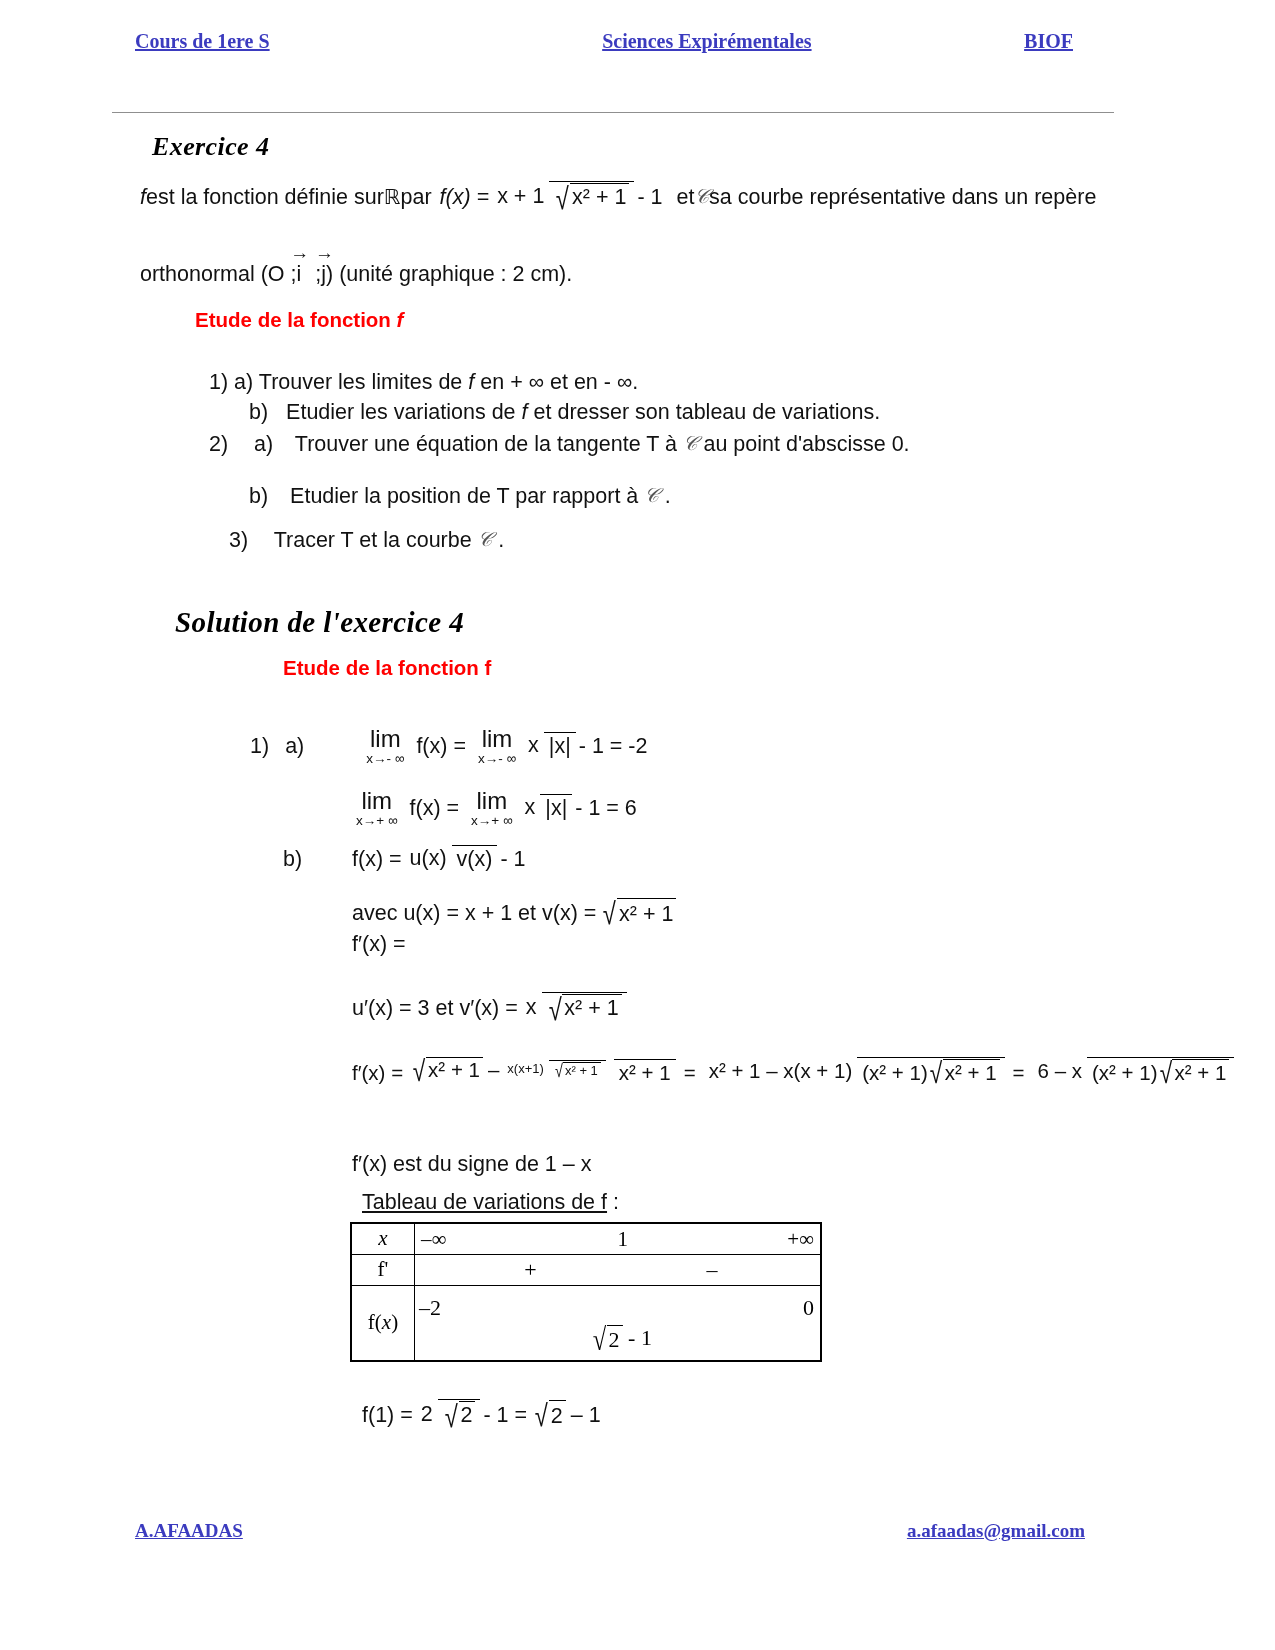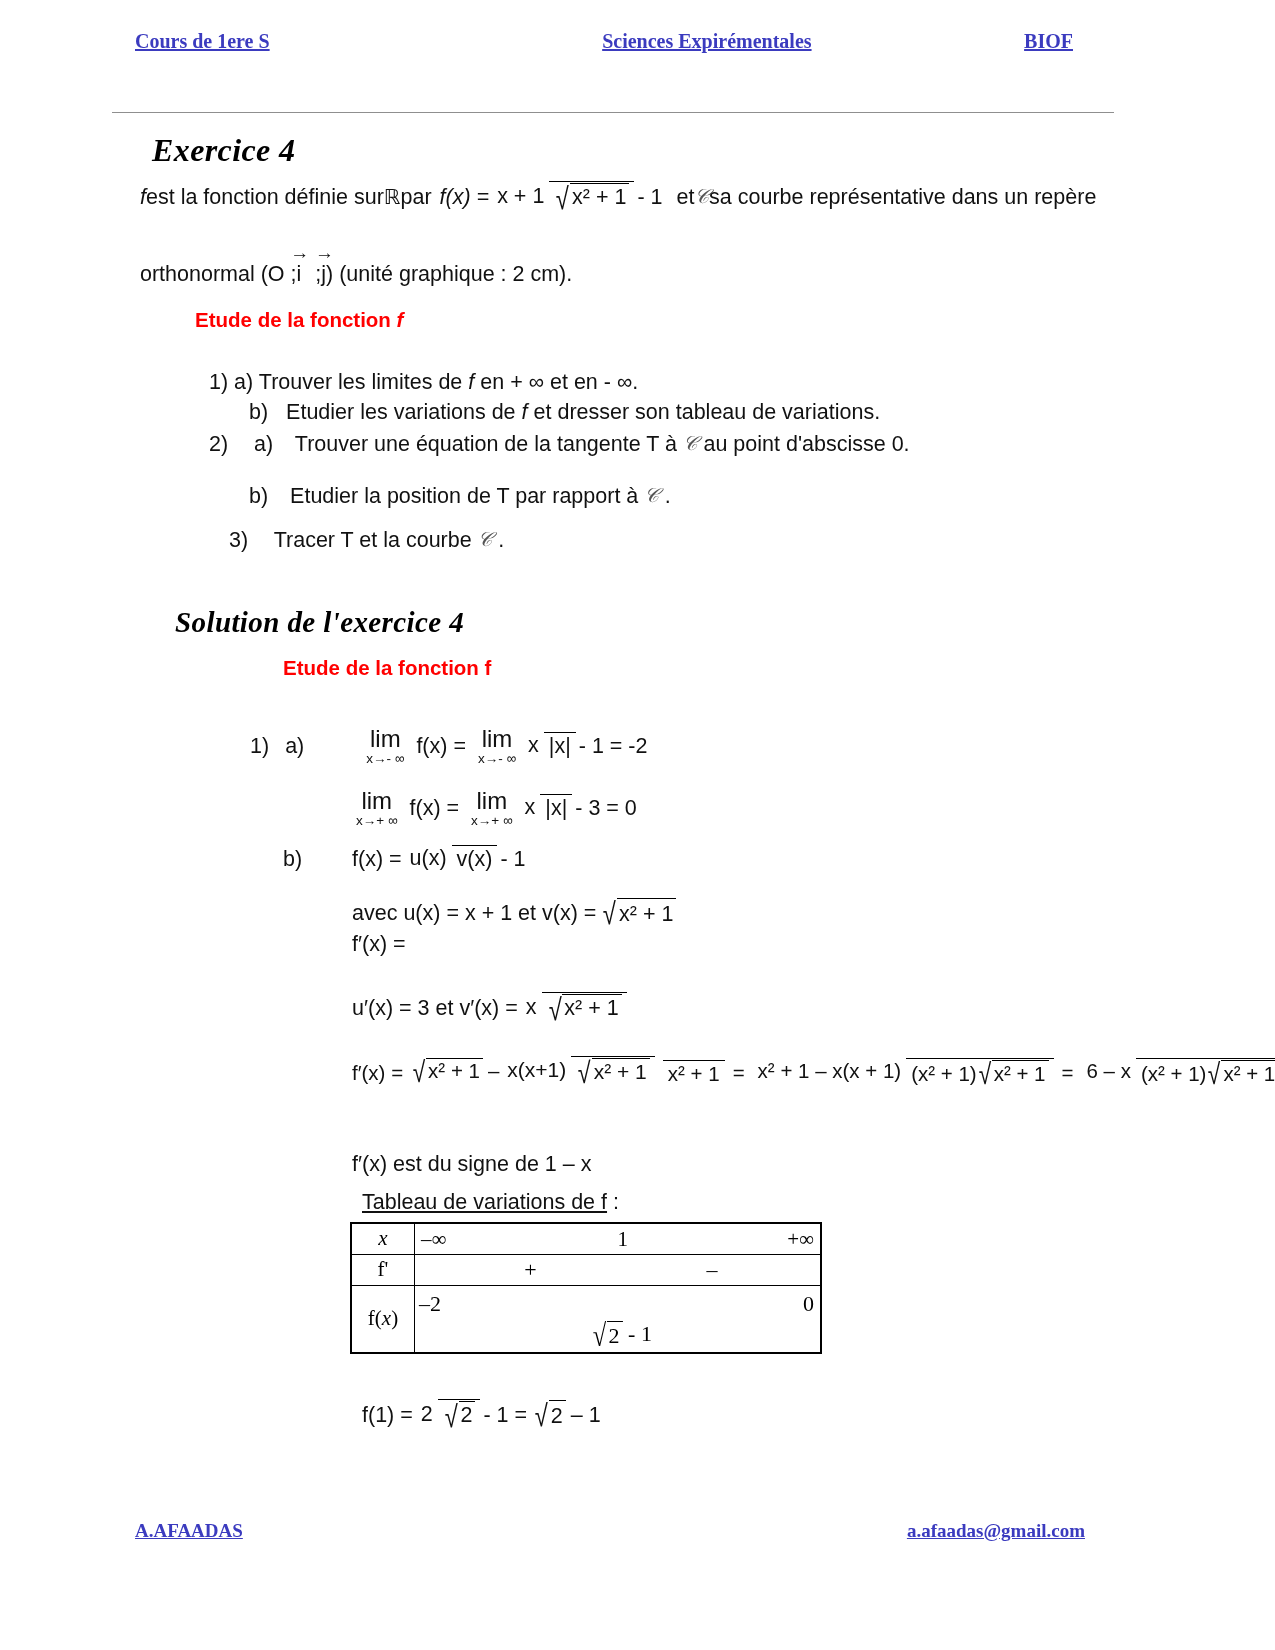--- a/index.html
+++ b/index.html
@@ -69,21 +69,21 @@
   .body-text {
     font-size: 21.5px;
     line-height: 1.35;
     color: #111;
     white-space: nowrap;
   }
   .title-ex {
     font-family: "Liberation Serif", serif;
     font-style: italic;
     font-weight: bold;
-    font-size: 32px;
+    font-size: 26px;
     letter-spacing: .4px;
   }
   .red-head {
     color: #ff0000;
     font-weight: bold;
     font-size: 20.5px;
   }
   .ital { font-style: italic; }
   .scriptC {
     font-family: "DejaVu Serif", serif;
@@ -110,21 +110,21 @@
   }
   .frac > .num {
     padding: 0 5px 1px 5px;
     line-height: 1.12;
   }
   .frac > .den {
     border-top: 1.6px solid #000;
     padding: 1px 5px 0 5px;
     line-height: 1.14;
   }
-  .frac.small { font-size: 21px; }
+  .frac.small { font-size: 13px; }
 
   
   .rad {
     display: inline-flex;
     align-items: stretch;
     vertical-align: middle;
     position: relative;
   }
   .rad > .radsign {
     font-size: 1.42em;
@@ -176,21 +176,21 @@
     position: relative;
   }
   .vt-label {
     width: 62px;
     text-align: center;
     vertical-align: middle;
     font-size: 22px;
   }
   .vt-row1 { height: 31px; }
   .vt-row2 { height: 31px; }
-  .vt-row3 { height: 68px; }
+  .vt-row3 { height: 76px; }
   .vt-xcells { position: relative; height: 100%; }
   .vt-xcells span { position: absolute; top: 50%; transform: translateY(-50%); }
   .x-minf  { left: 6px; }
   .x-one   { left: 50%; transform: translate(-50%,-50%); }
   .x-pinf  { right: 6px; }
   .sgn-plus  { left: 27%; transform: translate(-50%,-50%); font-size: 22px; }
   .sgn-minus { left: 72%; transform: translate(-50%,-50%); font-size: 22px; }
   .vt-graph { position: relative; height: 100%; }
   .vt-graph .lbl { position: absolute; font-family: "Liberation Serif", serif; font-size: 22px; }
   .lbl-m2   { left: 4px; bottom: 2px; }
@@ -330,21 +330,21 @@
   <span>f(x) =</span>
   <span style="display:inline-block;width:8px;"></span>
   <span class="limop">
     <span class="lim-main">lim</span>
     <span class="lim-sub">x→+ ∞</span>
   </span>
   <span class="frac">
     <span class="num">x</span>
     <span class="den">|x|</span>
   </span>
-  <span>- 3 = 0</span>
+  <span>- 1 = 6</span>
 </div>
 
 <div class="abs body-text" style="left:283px; top:845px;">b)</div>
 <div class="abs body-text" style="left:352px; top:845px; display:flex; align-items:center;">
   <span>f(x) =</span>
   <span class="frac">
     <span class="num">u(x)</span>
     <span class="den">v(x)</span>
   </span>
   <span>- 1</span>

